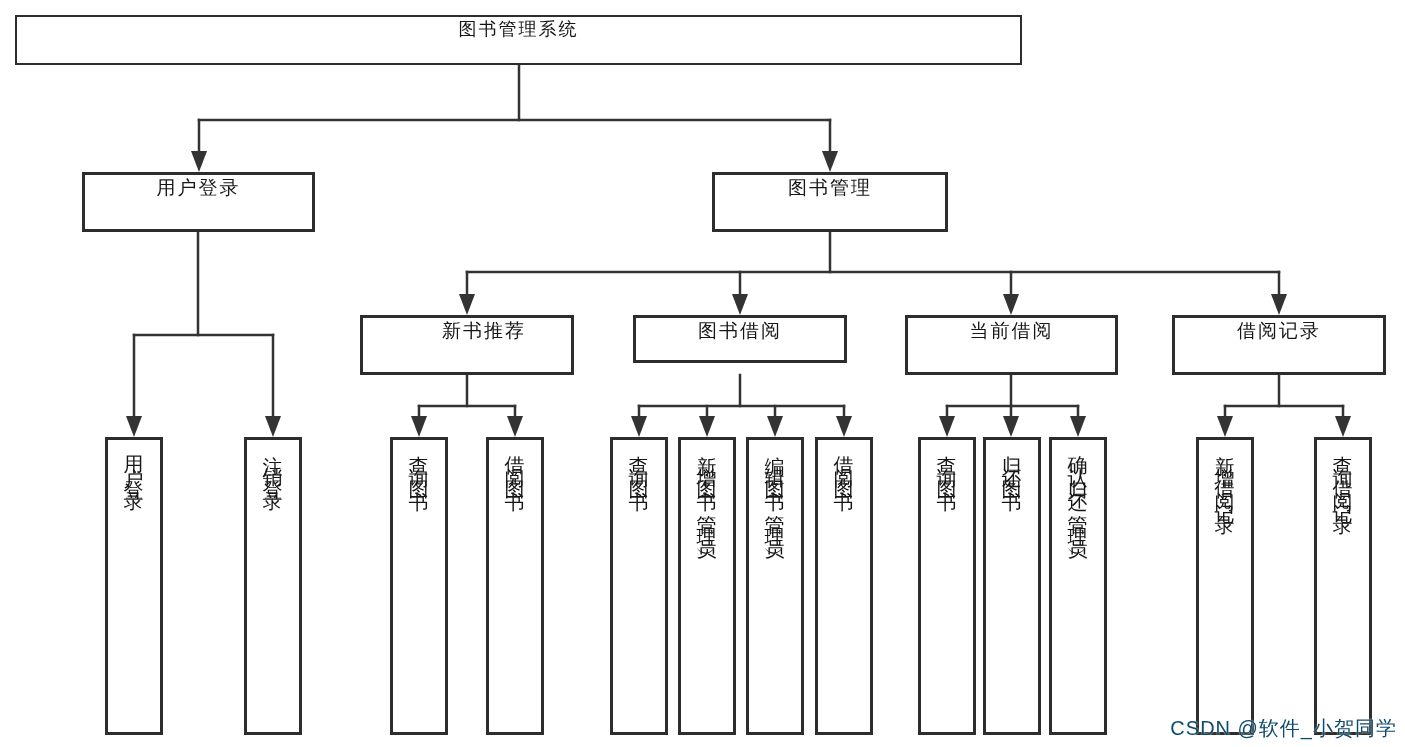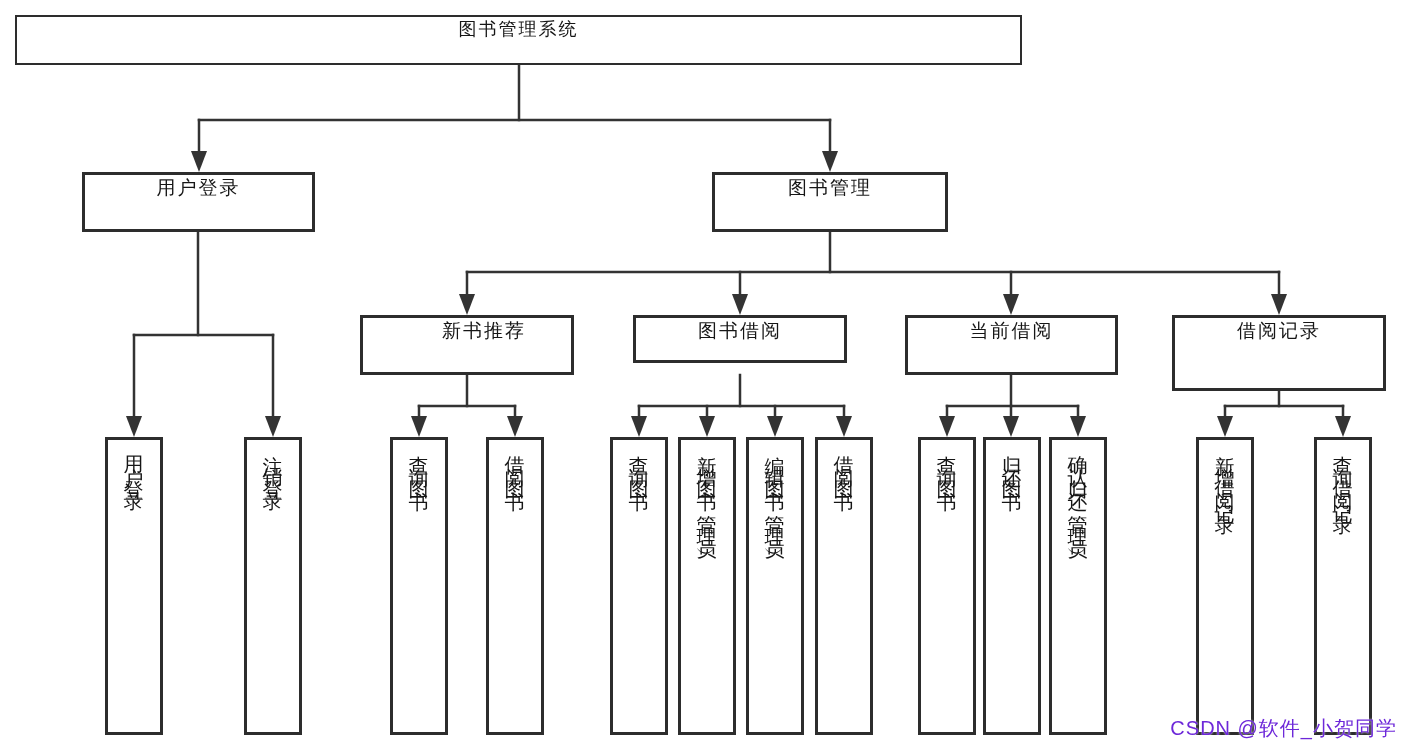--- a/index.html
+++ b/index.html
@@ -45,21 +45,21 @@
     font-size: 20px;
     letter-spacing: 12px;
   }
   .watermark {
     position: absolute;
     right: 8px;
     bottom: 5px;
     z-index: 3;
     font-size: 20px;
     letter-spacing: 1px;
-    color: #6d28d9;
+    color: #0c4a6e;
     text-shadow: 0 0 2px #ffffff;
     white-space: nowrap;
   }
 </style>
 </head>
 <body>
 
 <svg class="connectors" width="1405" height="747" viewBox="0 0 1405 747" xmlns="http://www.w3.org/2000/svg" aria-hidden="true">
   <defs>
     <path id="ah" d="M -8 -21 L 8 -21 L 0 0 Z"></path>
@@ -142,21 +142,21 @@
 
 <div class="node hnode" style="left:360px; top:315px; width:214px; height:60px;padding-left:34px;">
   <span>新书推荐</span>
 </div>
 <div class="node hnode" style="left:633px; top:315px; width:214px; height:48px;">
   <span>图书借阅</span>
 </div>
 <div class="node hnode" style="left:905px; top:315px; width:213px; height:60px;">
   <span>当前借阅</span>
 </div>
-<div class="node hnode" style="left:1172px; top:315px; width:214px; height:76px;">
+<div class="node hnode" style="left:1172px; top:315px; width:214px; height:60px;">
   <span>借阅记录</span>
 </div>
 
 <div class="node vnode" style="left:105px; top:437px; width:58px; height:298px;">
   <span>用户登录</span>
 </div>
 <div class="node vnode" style="left:244px; top:437px; width:58px; height:298px;">
   <span>注销登录</span>
 </div>
 

